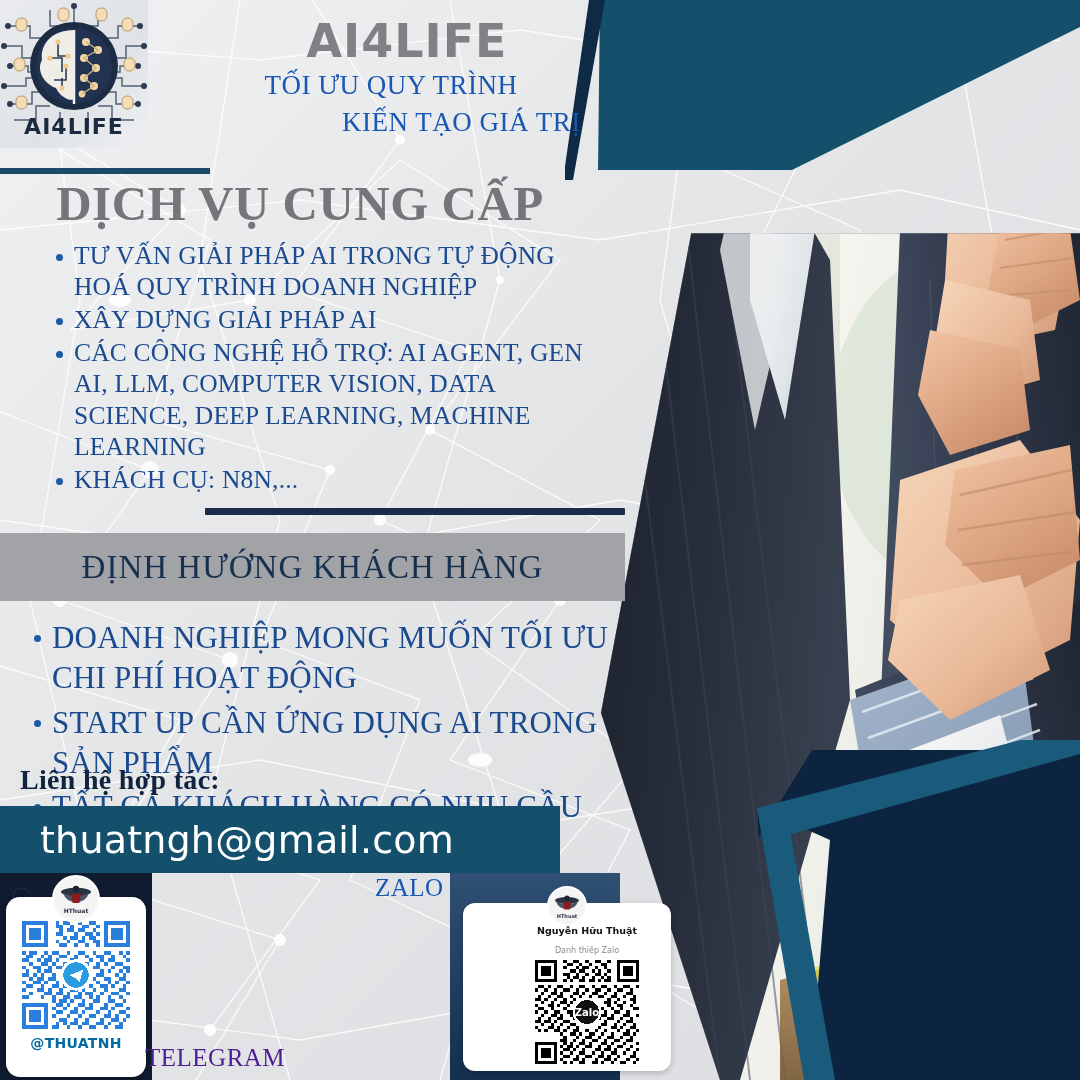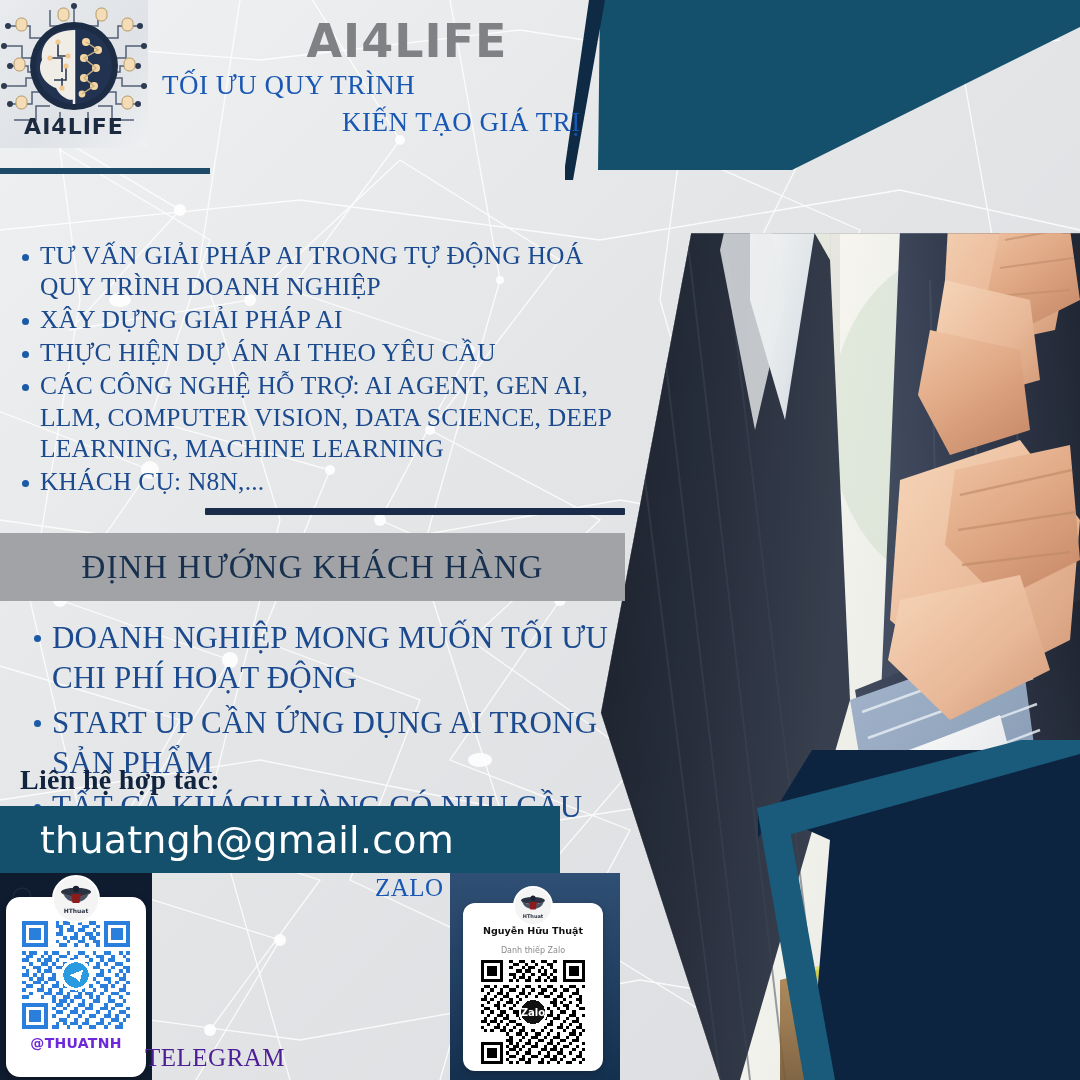--- a/index.html
+++ b/index.html
@@ -49,21 +49,21 @@
   .brand{position:absolute;left:150px;top:18px;width:470px;z-index:8;}
   .brand-name{
     font-family:"DejaVu Sans", sans-serif;
     font-weight:bold;font-size:46px;letter-spacing:1px;
     color:#7f8184;text-align:center;line-height:1;
     padding-left:44px;
   }
   .brand-l1{
     font-family:"Liberation Serif", serif;
     font-size:27px;color:#1957b4;letter-spacing:.5px;
-    margin-top:6px;padding-left:12px;text-align:left;
+    margin-top:6px;padding-left:12px;text-align:center;
   }
   .brand-l2{
     font-family:"Liberation Serif", serif;
     font-size:27px;color:#1957b4;letter-spacing:.5px;
     margin-top:6px;text-align:left;padding-left:192px;
   }
 
   
   .rule-top{
     position:absolute;left:0;top:168px;width:210px;height:6px;
@@ -82,21 +82,21 @@
   ul.blist li{
     position:relative;
     font-family:"Liberation Serif", serif;
     color:#1b4a8f;letter-spacing:.2px;
   }
   ul.blist li::before{
     content:"";position:absolute;left:-18px;top:.55em;
     width:7px;height:7px;border-radius:50%;background:#1b5aa8;
   }
   .sec1-list{left:10px;top:240px;width:575px;font-size:25.5px;line-height:1.22;}
-  .sec1-list li{margin-bottom:2px;}
+  .sec1-list li{margin-bottom:2px;margin-left:34px;}
 
   
   .rule-mid{
     position:absolute;left:205px;top:508px;width:420px;height:7px;
     background:#1b2c4a;z-index:8;border-radius:1px;
   }
 
   
   .gray-band{
     position:absolute;left:0;top:533px;width:625px;height:68px;z-index:8;
@@ -150,29 +150,30 @@
   .tg-badge{
     position:absolute;left:50%;top:-22px;transform:translateX(-50%);
     width:44px;height:44px;border-radius:50%;
     background:#f2f2f2;border:2px solid #fff;z-index:10;overflow:hidden;
   }
   .tg-badge svg{width:100%;height:100%;}
   .qr-box{margin-top:24px;width:108px;height:108px;position:relative;}
   .qr-box svg{width:100%;height:100%;display:block;}
   .tg-handle{
     font-family:"DejaVu Sans", sans-serif;
-    font-weight:bold;font-size:14px;color:#6d28d9;margin-top:6px;letter-spacing:.3px;
+    font-weight:bold;font-size:14px;color:#0369a1;margin-top:6px;letter-spacing:.3px;
   }
 
   
   .zl-card{
-    position:absolute;left:463px;top:903px;width:140px;height:168px;z-index:9;
+    position:absolute;left:463px;top:903px;width:168px;height:168px;z-index:9;
     background:#fff;border-radius:12px;
     display:flex;flex-direction:column;align-items:center;
     box-shadow:0 2px 6px rgba(0,0,0,.22);
+    padding-left:40px;
   }
   .zl-badge{
     position:absolute;left:50%;top:-17px;transform:translateX(-50%);
     width:36px;height:36px;border-radius:50%;
     background:#f2f2f2;border:2px solid #fff;z-index:10;overflow:hidden;
   }
   .zl-badge svg{width:100%;height:100%;}
   .zl-name{
     font-family:"DejaVu Sans", sans-serif;
     font-weight:bold;font-size:9.5px;color:#111;margin-top:22px;
@@ -476,25 +477,25 @@
     </svg>
   </div>
 
   <div class="brand">
     <div class="brand-name">AI4LIFE</div>
     <div class="brand-l1">TỐI ƯU QUY TRÌNH</div>
     <div class="brand-l2">KIẾN TẠO GIÁ TRỊ</div>
   </div>
 
   <div class="rule-top"></div>
+  <div class="sec1-title">DỊCH VỤ CUNG CẤP</div>
 
   <ul class="blist sec1-list">
     <li>TƯ VẤN GIẢI PHÁP AI TRONG TỰ ĐỘNG HOÁ QUY TRÌNH DOANH NGHIỆP</li>
     <li>XÂY DỰNG GIẢI PHÁP AI</li>
-    <li>THỰC HIỆN DỰ ÁN AI THEO YÊU CẦU</li>
     <li>CÁC CÔNG NGHỆ HỖ TRỢ: AI AGENT, GEN AI, LLM, COMPUTER VISION, DATA SCIENCE, DEEP LEARNING, MACHINE LEARNING</li>
     <li>KHÁCH CỤ: N8N,...</li>
   </ul>
 
   <div class="rule-mid"></div>
 
   <div class="gray-band">
     <span>ĐỊNH HƯỚNG KHÁCH HÀNG</span>
   </div>
 

